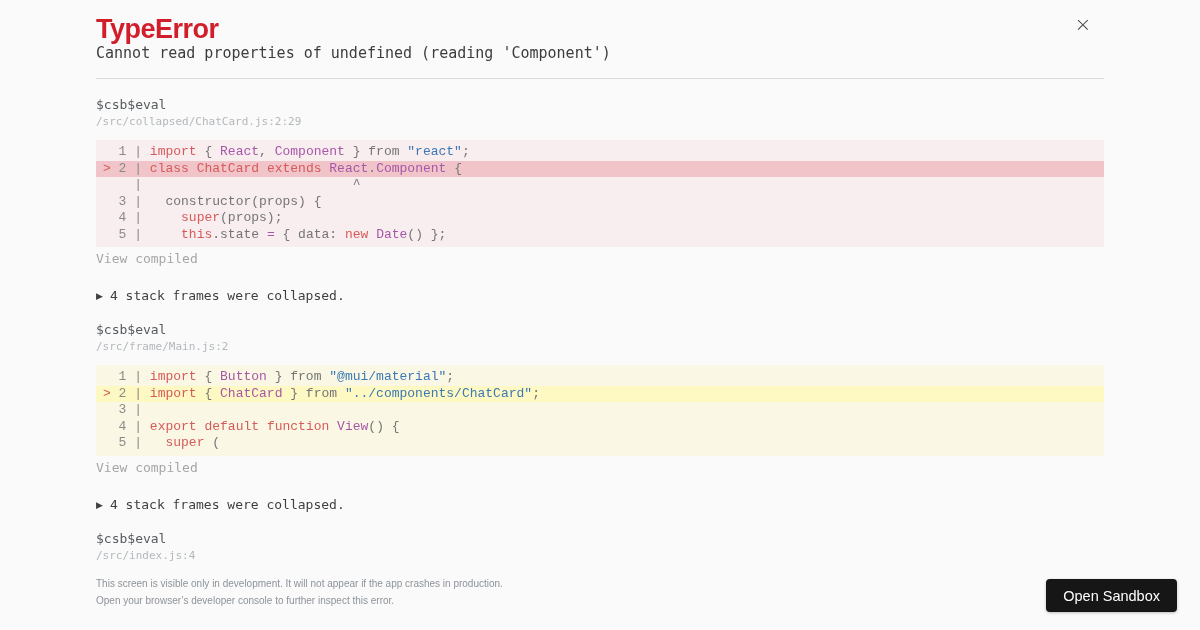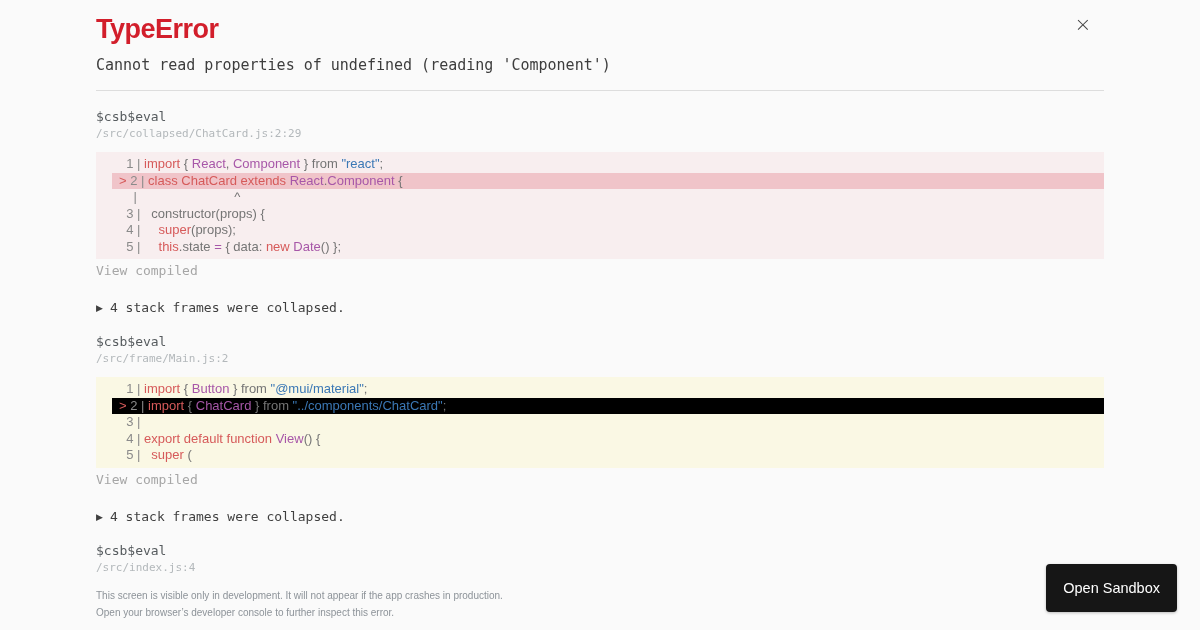--- a/index.html
+++ b/index.html
@@ -17,44 +17,44 @@
     letter-spacing:-0.5px; color:#d21e2b; margin:0;
   }
   .close-btn {
     position:absolute; top:14px; right:106px;
     width:22px; height:22px; line-height:20px; text-align:center;
     font-size:20px; font-weight:300; color:#454545; cursor:pointer;
     font-family:"DejaVu Sans", sans-serif;
   }
   .message {
     font-family:"DejaVu Sans Mono", monospace;
-    font-size:15px; line-height:18px; color:#3d3d3d; margin-top:12px;
+    font-size:15px; line-height:18px; color:#3d3d3d; 
     white-space:pre;
   }
   .divider { border:none; border-top:1px solid #dddddd; margin:16px 0 0 0; }
 
   .frame { margin:0; }
   .frame-fn {
     font-family:"DejaVu Sans Mono", monospace;
     font-size:13px; line-height:15px; color:#565b5e; margin-top:18px;
   }
   .frame-path {
     font-family:"DejaVu Sans Mono", monospace;
     font-size:11px; line-height:13px; color:#b3b8bb; margin-top:3px;
   }
 
   .code-block { margin-top:12px; padding:4px 0; }
   .code-block.error   { background:rgba(206,17,38,0.05); }
   .code-block.warning { background:rgba(251,245,180,0.3); }
   .code-line {
-    font-family:Liberation Sans, sans-serif;
-    font-size:13px; line-height:16.5px; white-space:pre; padding-left:7px;margin-left:16px;
+    font-family:Liberation Mono, monospace;
+    font-size:13px; line-height:16.5px; white-space:pre; padding-left:7px;
   }
   .code-line.hl-error   { background:rgba(206,17,38,0.19); }
-  .code-line.hl-warning { background:#000000; }
+  .code-line.hl-warning { background:#fef9c3; }
   .gutter-marker { color:#d65a5a; }
   .gutter-rest   { color:#8a8a8a; }
   .tk-kw  { color:#d65a5a; }
   .tk-id  { color:#a757a8; }
   .tk-str { color:#3b78b5; }
   .tk-op  { color:#a757a8; }
   .tk-p   { color:#757575; }
 
   .view-compiled {
     font-family:"DejaVu Sans Mono", monospace;
@@ -73,21 +73,21 @@
   }
 
   .footer { margin-top:13px; }
   .footer-line {
     font-family:"Liberation Sans", sans-serif;
     font-size:10px; line-height:17px; color:#8d9399;
   }
 
   .open-sandbox {
     position:absolute; right:23px; bottom:18px;
-    height:48px; padding:0 17px; border:none; border-radius:4px;
+    height:33px; padding:0 17px; border:none; border-radius:4px;
     background:#161616; color:#ffffff;
     font-family:"Liberation Sans", sans-serif; font-size:14.5px;
     cursor:pointer; box-shadow:0 1px 3px rgba(0,0,0,0.25);
   }
 </style>
 </head>
 <body>
 
 <div class="overlay">
   <div class="close-btn">×</div>

